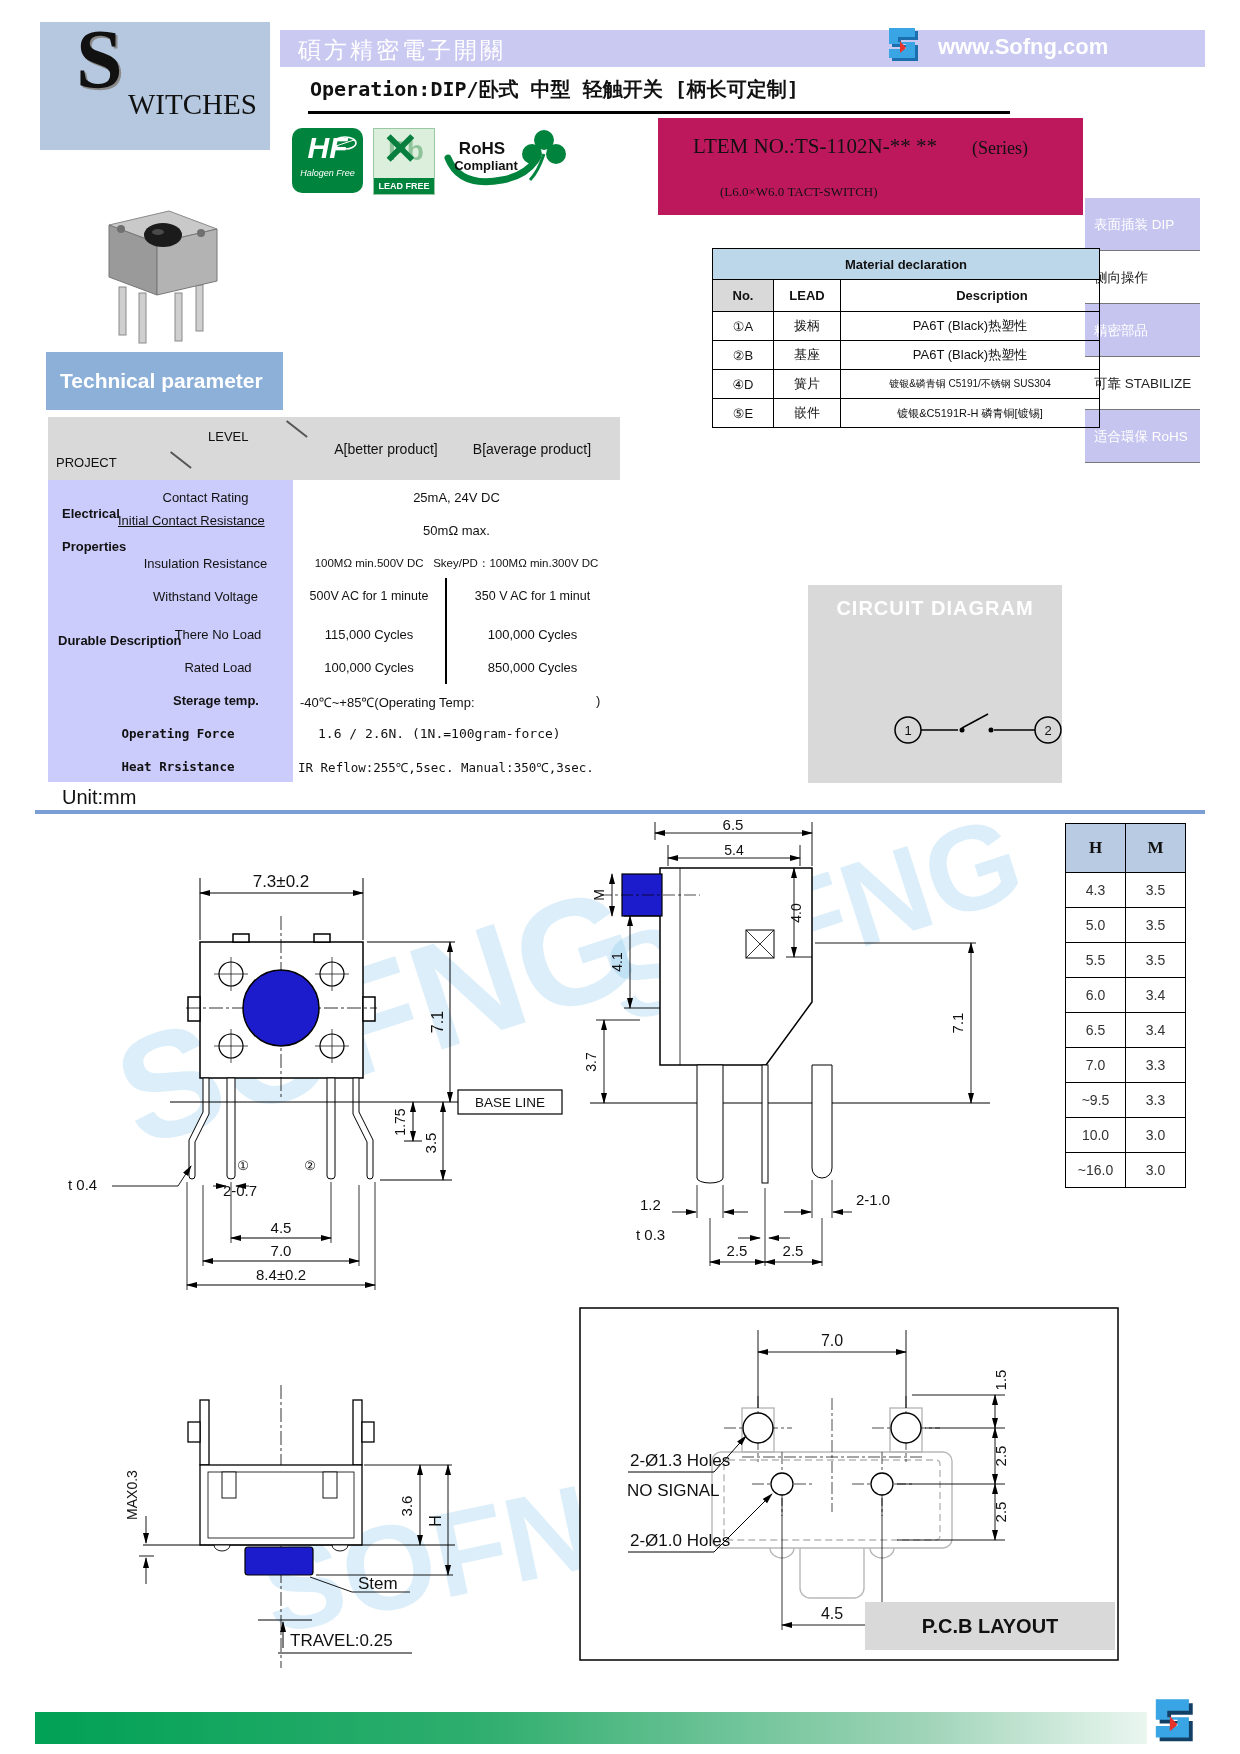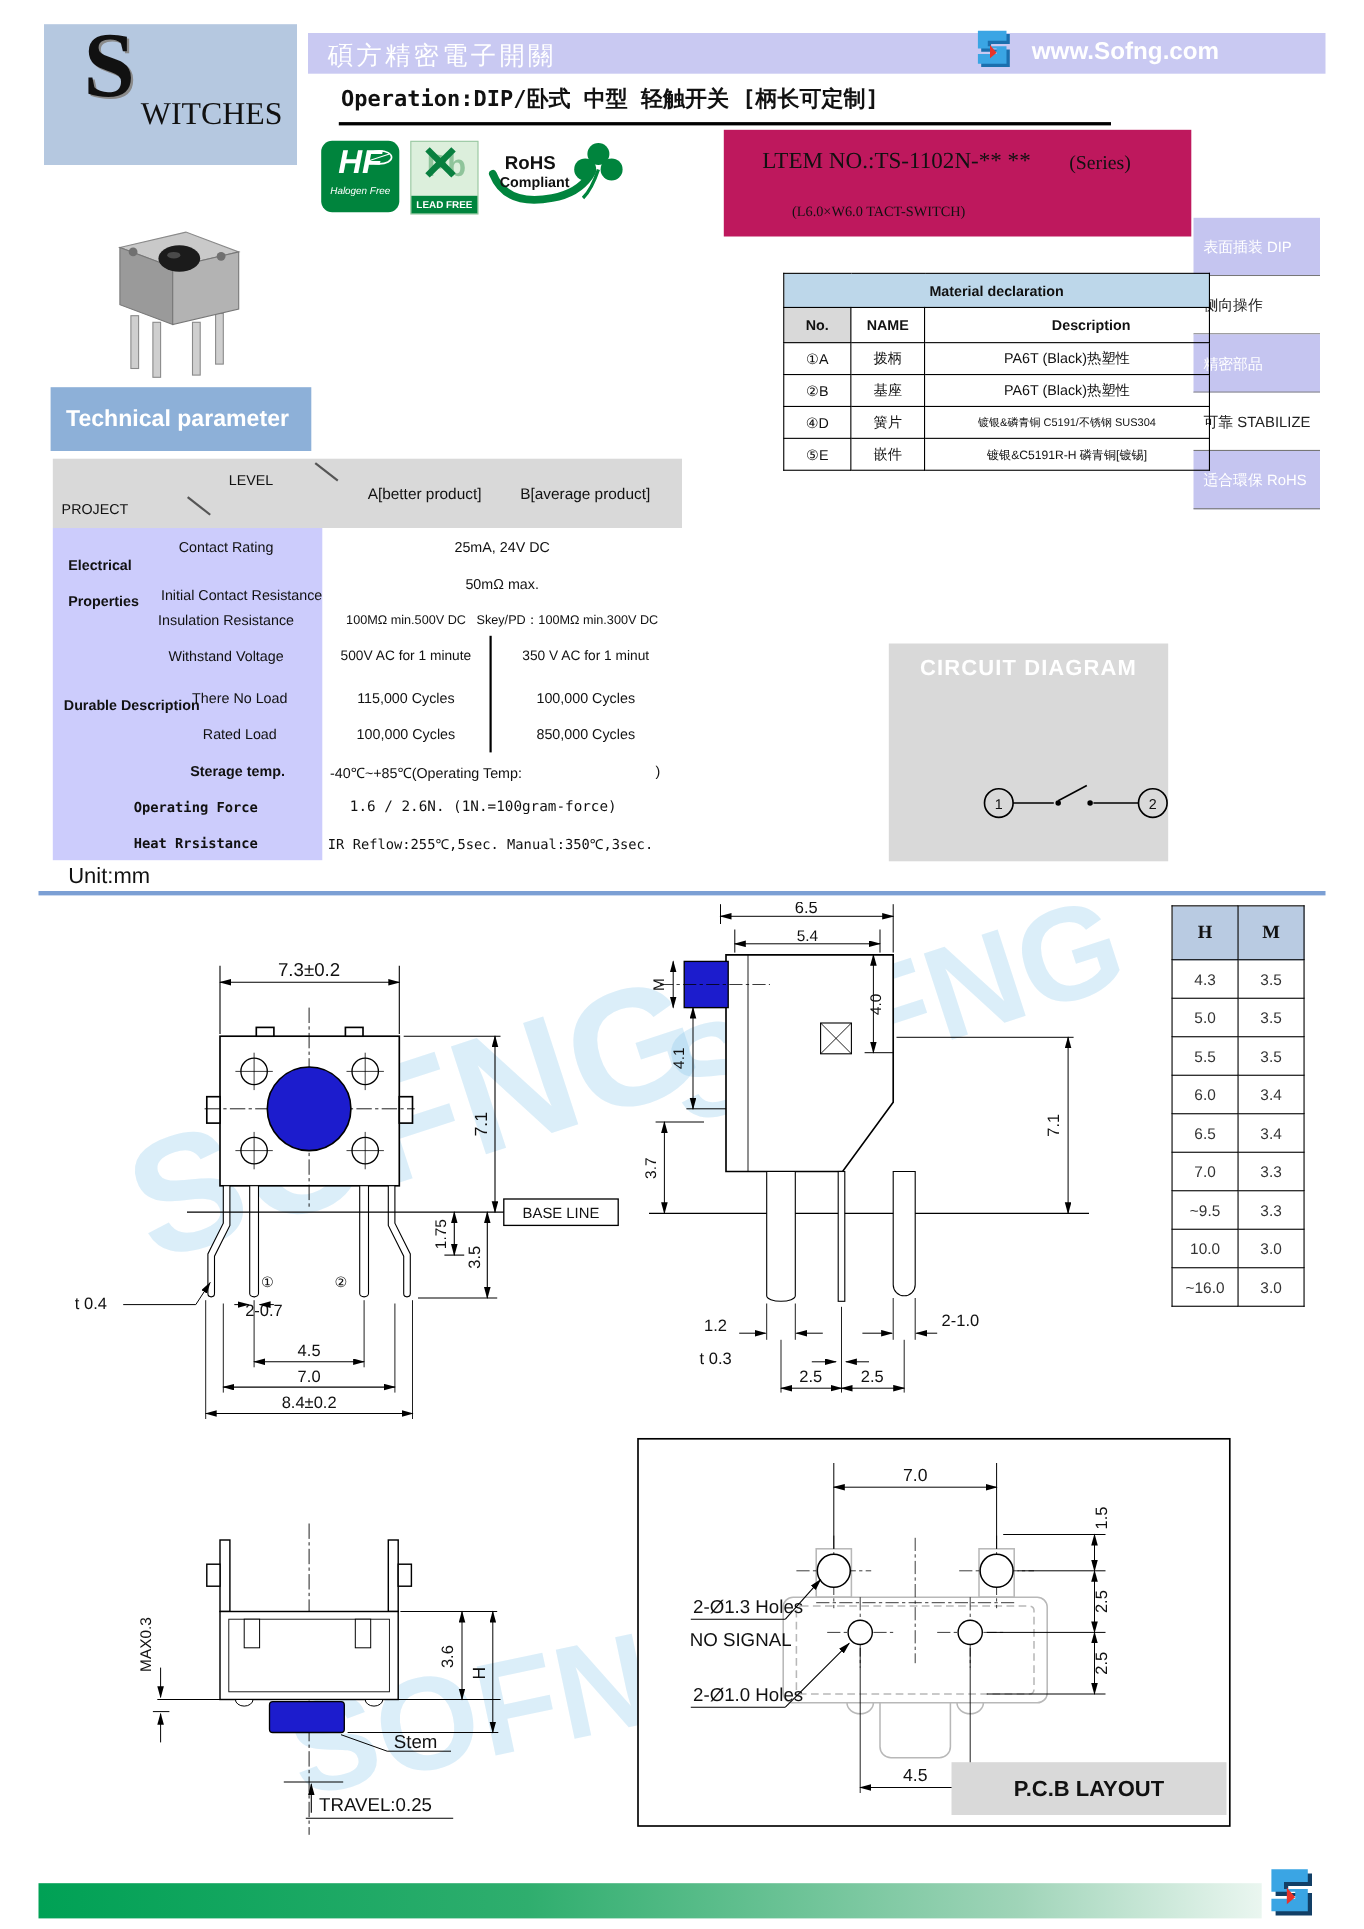--- a/index.html
+++ b/index.html
@@ -142,21 +142,21 @@
   <ellipse cx="63" cy="47" rx="6" ry="3" fill="#4a4a4a"></ellipse>
 </svg>
 
 <table class="abs mat-table">
   <tbody>
       <tr>
         <td class="mat-title" colspan="3">Material declaration</td>
       </tr>
   <tr class="mat-hdr">
     <td class="mat-no-hdr" style="width:54px;">No.</td>
-    <td style="width:60px;">NAME</td>
+    <td style="width:60px;">LEAD</td>
     <td style="width:208px;padding-left:47px;">Description</td>
   </tr>
   <tr class="mat-row">
     <td>①A</td>
         <td>拨柄</td>
         <td>PA6T (Black)热塑性</td>
       </tr>
   <tr class="mat-row">
     <td>②B</td>
         <td>基座</td>
@@ -184,21 +184,21 @@
   <div class="slash" style="left:236px;top:11px;"></div>
   <div class="slash" style="left:120px;top:42px;"></div>
   <div class="cell" style="left:263px;top:24px;width:150px;text-align:center;font-size:14px;">A[better product]</div>
   <div class="cell" style="left:409px;top:24px;width:150px;text-align:center;font-size:14px;">B[average product]</div>
 
   <div class="cell" style="left:14px;top:89px;font-weight:bold;">Electrical</div>
   <div class="cell" style="left:14px;top:122px;font-weight:bold;">Properties</div>
   <div class="cell" style="left:10px;top:216px;font-weight:bold;">Durable Description</div>
 
   <div class="cell" style="left:70px;top:73px;width:175px;text-align:center;">Contact Rating</div>
-  <div class="cell" style="left:70px;top:116px;width:175px;text-align:right;">Initial Contact Resistance</div>
+  <div class="cell" style="left:70px;top:96px;width:175px;text-align:left;text-decoration:underline;">Initial Contact Resistance</div>
   <div class="cell" style="left:70px;top:139px;width:175px;text-align:center;">Insulation Resistance</div>
   <div class="cell" style="left:70px;top:172px;width:175px;text-align:center;">Withstand Voltage</div>
   <div class="cell" style="left:95px;top:210px;width:150px;text-align:center;">There No Load</div>
   <div class="cell" style="left:95px;top:243px;width:150px;text-align:center;">Rated Load</div>
   <div class="cell" style="left:0;top:276px;width:260px;text-align:center;font-weight:bold;padding-left:38px;">Sterage temp.</div>
   <div class="cell" style="left:0;top:309px;width:260px;text-align:center;font-weight:bold;font-family:'DejaVu Sans Mono',monospace;font-size:12.5px;">Operating Force</div>
   <div class="cell" style="left:0;top:342px;width:260px;text-align:center;font-weight:bold;font-family:'DejaVu Sans Mono',monospace;font-size:12.5px;">Heat Rrsistance</div>
 
   <div class="cell" style="left:245px;top:73px;width:327px;text-align:center;">25mA, 24V DC</div>
   <div class="cell" style="left:245px;top:106px;width:327px;text-align:center;">50mΩ max.</div>

